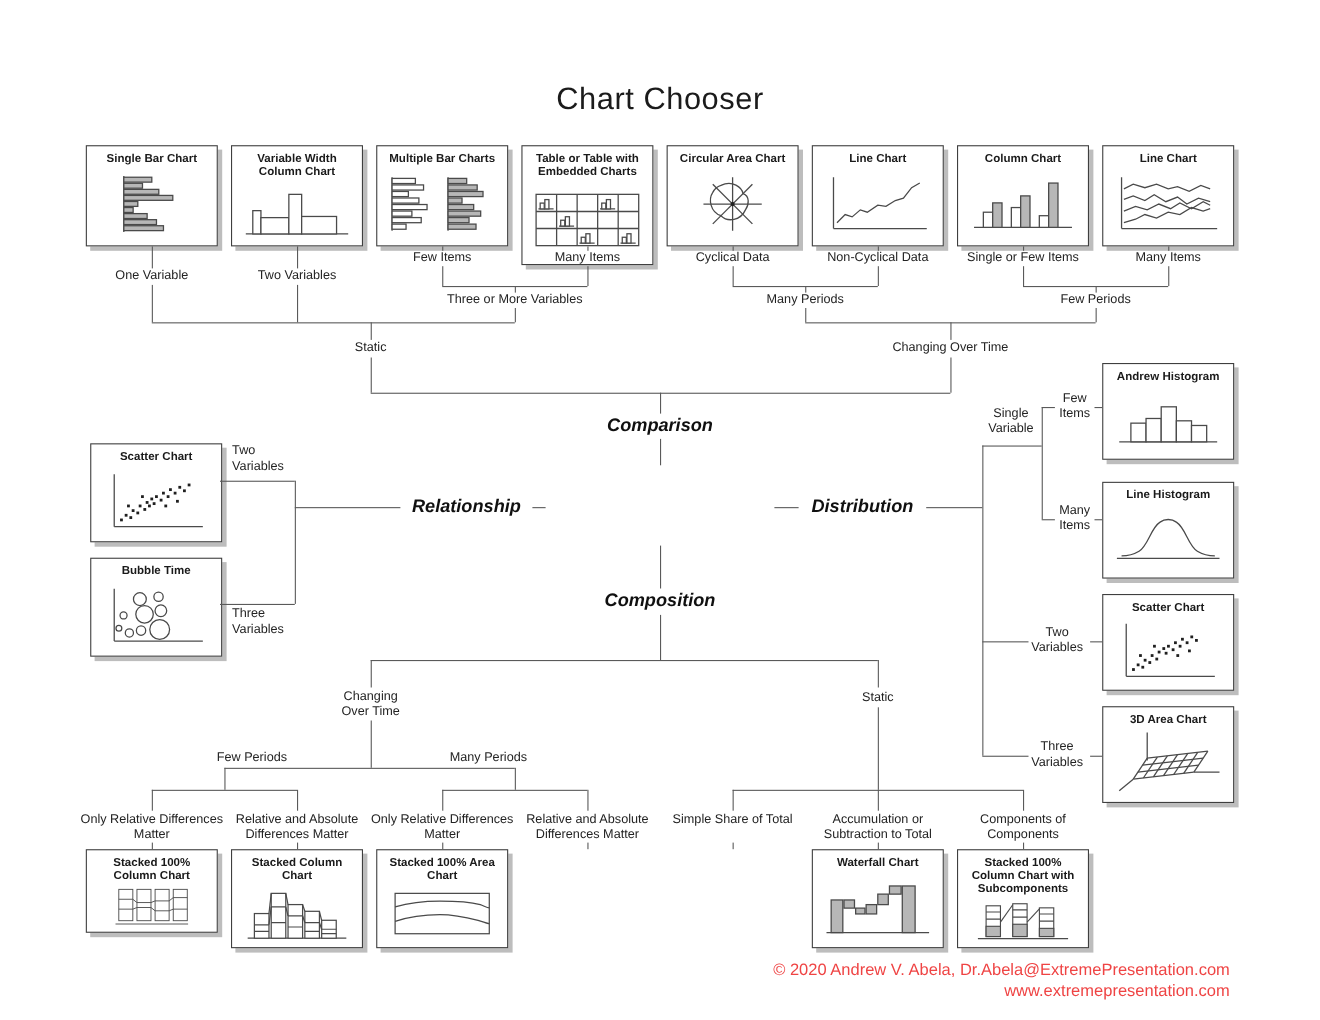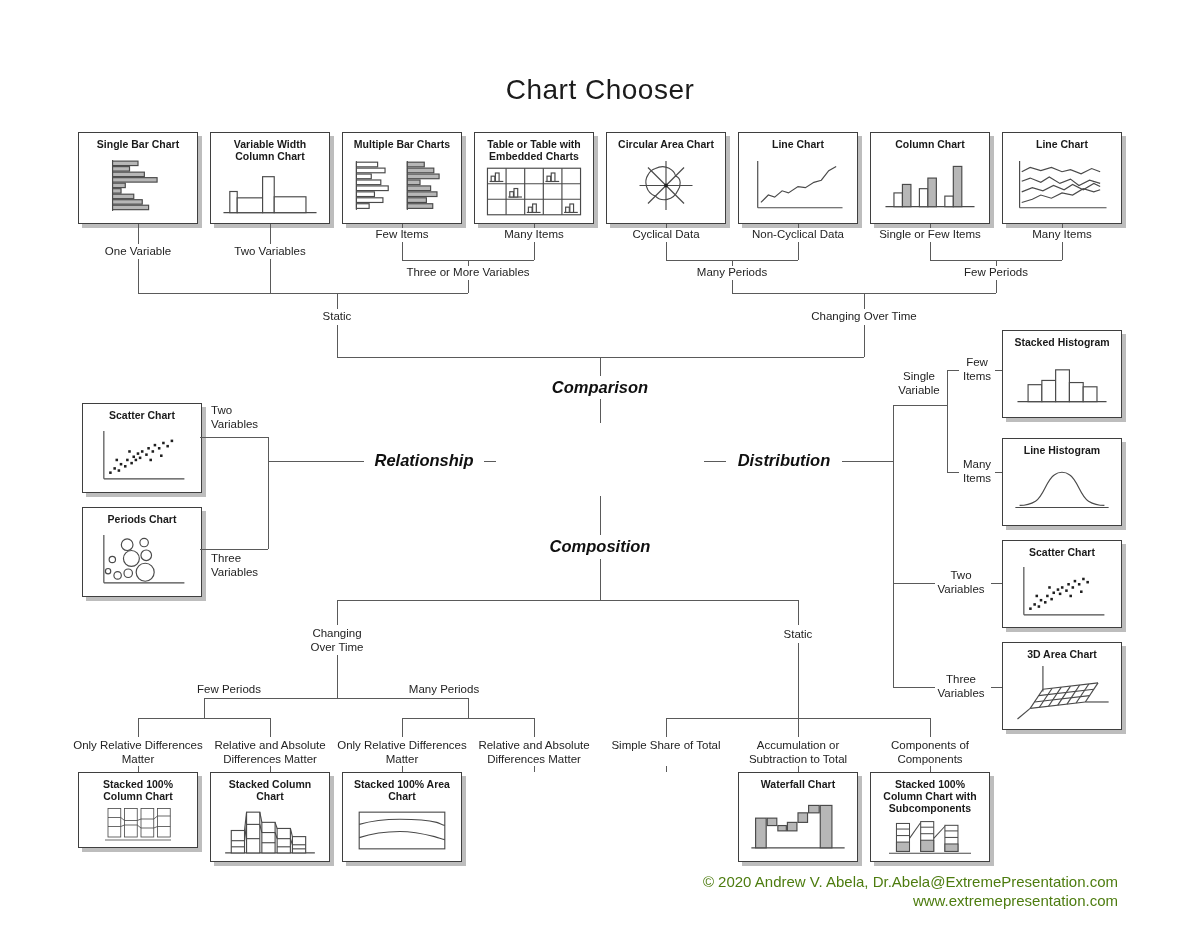--- a/index.html
+++ b/index.html
@@ -19,21 +19,21 @@
   .h,.v{position:absolute;background:#5a5a5a;}
   .h{height:1px;}
   .v{width:1px;}
   .lbl{position:absolute;font-size:11.5px;line-height:13.5px;color:#232323;text-align:center;}
   .left{text-align:left;}
   .branch{position:absolute;font-size:16.5px;font-weight:bold;font-style:italic;color:#101010;text-align:center;}
   .qbox{position:absolute;left:496px;top:423px;width:208px;height:73px;border:1.4px solid #3f3f3f;
         background:#fff;display:flex;flex-direction:column;justify-content:center;align-items:center;
         font-size:17.5px;color:#1f1f1f;line-height:23px;box-sizing:border-box;}
   .footer{position:absolute;right:82px;top:872px;width:620px;text-align:right;
-          font-size:15px;line-height:19px;color:#4d7c0f;}
+          font-size:15px;line-height:19px;color:#ef4444;}
 </style>
 </head>
 <body>
 
 <div class="canvas">
 
   <div class="page-title">Chart Chooser</div>
 
   <div class="box" style="left:78px;top:132px;height:92px">
     <div class="box-title">Single Bar Chart</div>
@@ -79,21 +79,21 @@
     <div class="box-title">Variable Width Column Chart</div>
     <svg class="thumb" viewBox="0 0 100 52" preserveAspectRatio="xMidYMid meet">
       <line x1="6" y1="46" x2="94" y2="46"></line>
       <rect class="w" x="12" y="26" width="7" height="20"></rect>
         <rect class="w" x="19" y="32" width="24" height="14"></rect>
       <rect class="w" x="43" y="12" width="11" height="34"></rect>
         <rect class="w" x="54" y="31" width="30" height="15"></rect>
     </svg>
   </div>
 
-  <div class="box" style="left:474px;top:132px;height:92px">
+  <div class="box" style="left:474px;top:132px;height:109px">
     <div class="box-title">Table or Table with Embedded Charts</div>
     <svg class="thumb" viewBox="0 0 100 52" preserveAspectRatio="xMidYMid meet">
       <rect x="6" y="4" width="88" height="44"></rect>
       <line x1="23.6" y1="4" x2="23.6" y2="48"></line>
         <line x1="41.2" y1="4" x2="41.2" y2="48"></line>
       <line x1="58.8" y1="4" x2="58.8" y2="48"></line>
         <line x1="76.4" y1="4" x2="76.4" y2="48"></line>
       <line x1="6" y1="18.7" x2="94" y2="18.7"></line>
         <line x1="6" y1="33.3" x2="94" y2="33.3"></line>
       <line x1="8" y1="16.5" x2="21" y2="16.5"></line>
@@ -186,38 +186,38 @@
       <rect class="d" x="73" y="16" width="2.4" height="2.4"></rect>
         <rect class="d" x="77" y="11" width="2.4" height="2.4"></rect>
       <rect class="d" x="57" y="29" width="2.4" height="2.4"></rect>
         <rect class="d" x="37" y="21" width="2.4" height="2.4"></rect>
       <rect class="d" x="25" y="29" width="2.4" height="2.4"></rect>
         <rect class="d" x="67" y="25" width="2.4" height="2.4"></rect>
     </svg>
   </div>
 
   <div class="box" style="left:82px;top:507px;height:90px">
-    <div class="box-title">Periods Chart</div>
+    <div class="box-title">Bubble Time</div>
     <svg class="thumb" viewBox="0 0 100 52" preserveAspectRatio="xMidYMid meet">
       <line x1="14" y1="3" x2="14" y2="48"></line>
         <line x1="14" y1="48" x2="90" y2="48"></line>
       <circle cx="36" cy="12" r="5.5"></circle>
         <circle cx="52" cy="10" r="4"></circle>
         <circle cx="40" cy="25" r="7.5"></circle>
       <circle cx="54" cy="22" r="5"></circle>
         <circle cx="22" cy="26" r="3"></circle>
         <circle cx="18" cy="37" r="2.5"></circle>
       <circle cx="27" cy="41" r="3.5"></circle>
         <circle cx="37" cy="39" r="4"></circle>
         <circle cx="53" cy="38" r="8.5"></circle>
     </svg>
   </div>
 
   <div class="box" style="left:1002px;top:330px;height:88px">
-    <div class="box-title">Stacked Histogram</div>
+    <div class="box-title">Andrew Histogram</div>
     <svg class="thumb" viewBox="0 0 100 52" preserveAspectRatio="xMidYMid meet">
       <line x1="8" y1="45" x2="92" y2="45"></line>
       <rect class="w" x="18" y="29" width="13" height="16"></rect>
         <rect class="w" x="31" y="25" width="13" height="20"></rect>
       <rect class="w" x="44" y="15" width="13" height="30"></rect>
         <rect class="w" x="57" y="27" width="13" height="18"></rect>
       <rect class="w" x="70" y="31" width="13" height="14"></rect>
     </svg>
   </div>
 

